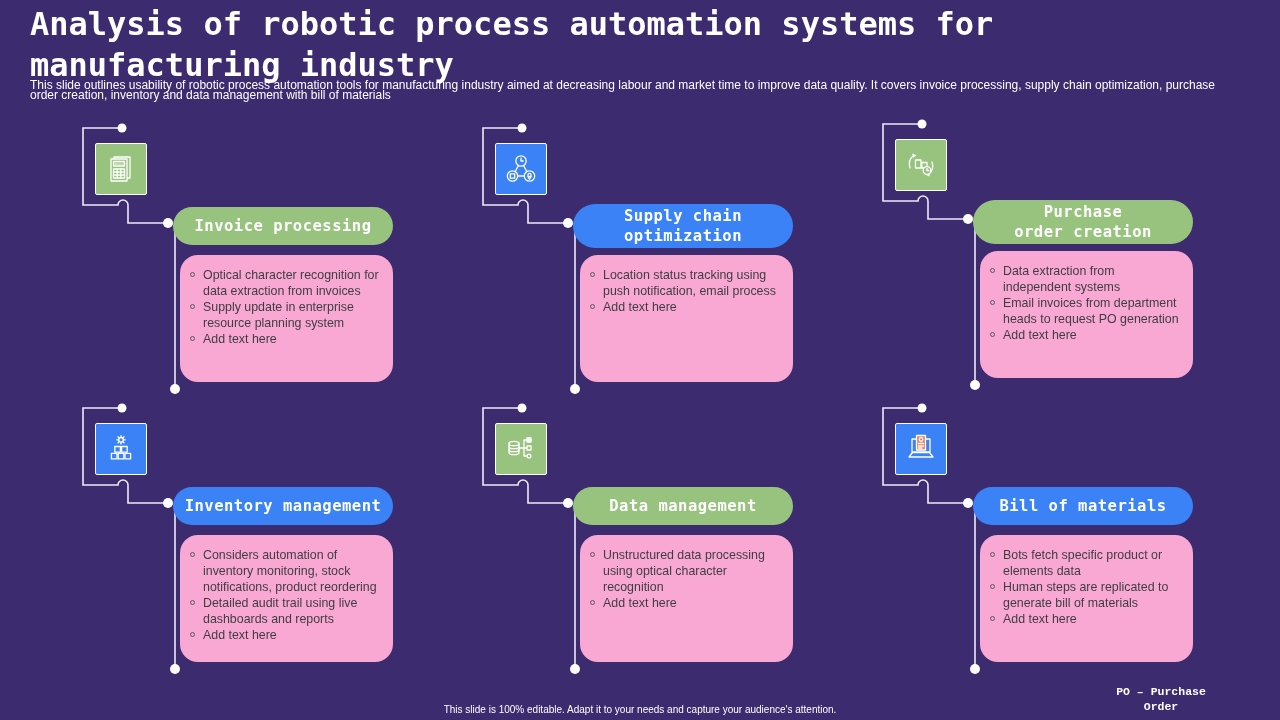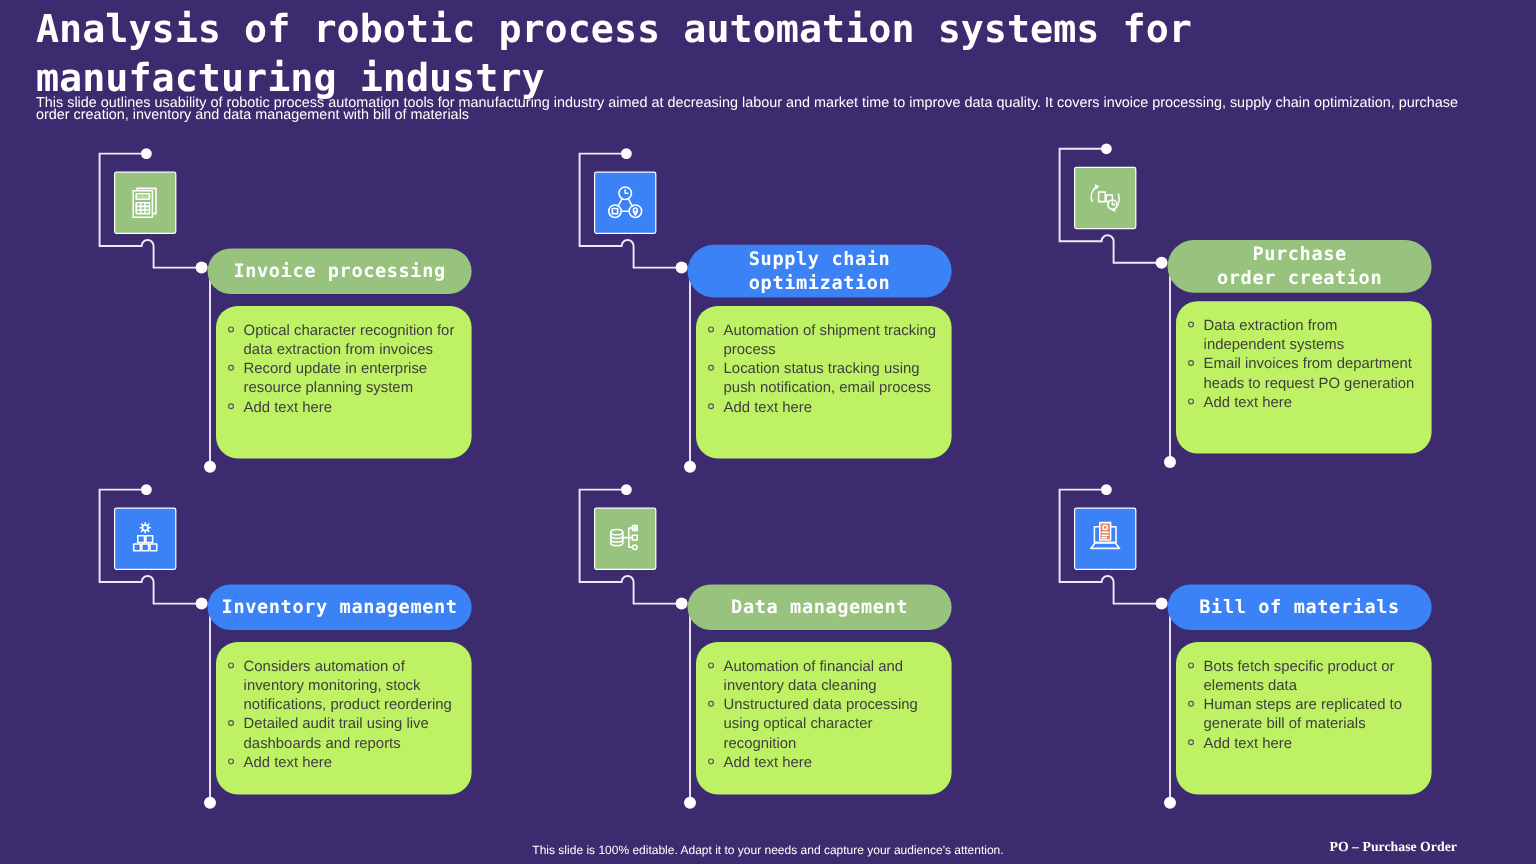--- a/index.html
+++ b/index.html
@@ -37,39 +37,39 @@
     position:absolute;left:93px;top:106px;transform:translateY(-50%);
     width:220px;min-height:38px;box-sizing:border-box;padding:2px 8px;
     border-radius:24px;z-index:2;
     display:flex;align-items:center;justify-content:center;text-align:center;
     font-family:"DejaVu Sans Mono","Liberation Mono",monospace;
     font-weight:700;font-size:15.5px;line-height:20px;color:#ffffff;
     letter-spacing:0.5px;white-space:pre-line;
   }
   .card{
     position:absolute;left:100px;top:135px;width:213px;height:127px;
-    box-sizing:border-box;background:#bef264;border-radius:18px;
+    box-sizing:border-box;background:#f9a8d4;border-radius:18px;
     padding:12px 10px 8px 9px;z-index:1;
   }
   .card ul{margin:0;padding:0;list-style:none;}
   .card li{
     position:relative;padding-left:14px;margin:0 0 0 0;
     font-size:12.4px;line-height:16px;color:#3e3e40;
   }
   .card li::before{
     content:"";position:absolute;left:1px;top:5px;width:5px;height:5px;
     border:1.2px solid #57575b;border-radius:50%;box-sizing:border-box;
   }
   .footer-note{
     position:absolute;left:50%;transform:translateX(-50%);bottom:5px;
     font-size:10px;color:#ffffff;white-space:nowrap;
   }
   .footer-tag{
     position:absolute;right:60px;bottom:6px;width:118px;text-align:center;
-    font-family:Liberation Serif, serif;
+    font-family:Liberation Mono, monospace;
     font-weight:700;font-size:11.5px;line-height:15px;color:#ffffff;
   }
 </style>
 </head>
 <body style="background: rgb(60, 43, 110);">
 
 <div class="title">Analysis of robotic process automation systems for manufacturing industry</div>
 <div class="subtitle">This slide outlines usability of robotic process automation tools for manufacturing industry aimed at decreasing labour and market time to improve data quality. It covers invoice processing, supply chain optimization, purchase order creation, inventory and data management with bill of materials</div>
 
 <div class="unit" style="left:80px;top:120px;">
@@ -87,21 +87,21 @@
       <rect x="10.5" y="10.5" width="11" height="4.5"></rect>
       <text x="16" y="14" font-size="3" fill="#ffffff" stroke="none" text-anchor="middle" font-family="monospace">INVOICE</text>
       <rect x="10.5" y="18" width="11" height="9"></rect>
       <path d="M14.2 18 V27 M17.8 18 V27 M10.5 21 H21.5 M10.5 24 H21.5"></path>
     </svg>
   </div>
   <div class="pill green">Invoice processing</div>
   <div class="card">
     <ul>
       <li>Optical character recognition for data extraction from invoices</li>
-      <li>Record update in enterprise resource planning system</li>
+      <li>Supply update in enterprise resource planning system</li>
       <li>Add text here</li>
     </ul>
   </div>
 </div>
 
 <div class="unit" style="left:480px;top:120px;">
   <svg class="connector" width="320" height="285" viewBox="0 0 320 285">
     <path d="M42 8 H3 V85 H38 A5 5 0 0 1 48 85 V103 H86"></path>
     <path d="M95 106 V269"></path>
     <circle cx="42" cy="8" r="4.5"></circle>
@@ -117,21 +117,20 @@
       <path d="M18 10 V7.2 M18 10 H20.2"></path>
       <rect x="7.3" y="22.8" width="4.4" height="4.4"></rect>
       <circle cx="26.5" cy="24" r="1.6"></circle>
       <path d="M24.9 25.4 L26.5 28.2 L28.1 25.4"></path>
     </svg>
   </div>
   <div class="pill orange">Supply chain
 optimization</div>
   <div class="card">
     <ul>
-      <li>Automation of shipment tracking process</li>
       <li>Location status tracking using push notification, email process</li>
       <li>Add text here</li>
     </ul>
   </div>
 </div>
 
 <div class="unit" style="left:880px;top:116px;">
   <svg class="connector" width="320" height="285" viewBox="0 0 320 285">
     <path d="M42 8 H3 V85 H38 A5 5 0 0 1 48 85 V103 H86"></path>
     <path d="M95 106 V269"></path>
@@ -207,21 +206,20 @@
       <path d="M16.5 17 H21 M21 9 V25 M21 9 H24 M21 17 H24 M21 25 H24"></path>
       <rect x="24" y="7" width="4" height="4"></rect>
       <path d="M26 7 V11 M24 9 H28"></path>
       <rect x="24" y="15" width="4" height="4"></rect>
       <circle cx="26" cy="25" r="1.9"></circle>
     </svg>
   </div>
   <div class="pill green">Data management</div>
   <div class="card">
     <ul>
-      <li>Automation of financial and inventory data cleaning</li>
       <li>Unstructured data processing using optical character recognition</li>
       <li>Add text here</li>
     </ul>
   </div>
 </div>
 
 <div class="unit" style="left:880px;top:400px;">
   <svg class="connector" width="320" height="285" viewBox="0 0 320 285">
     <path d="M42 8 H3 V85 H38 A5 5 0 0 1 48 85 V103 H86"></path>
     <path d="M95 106 V269"></path>

